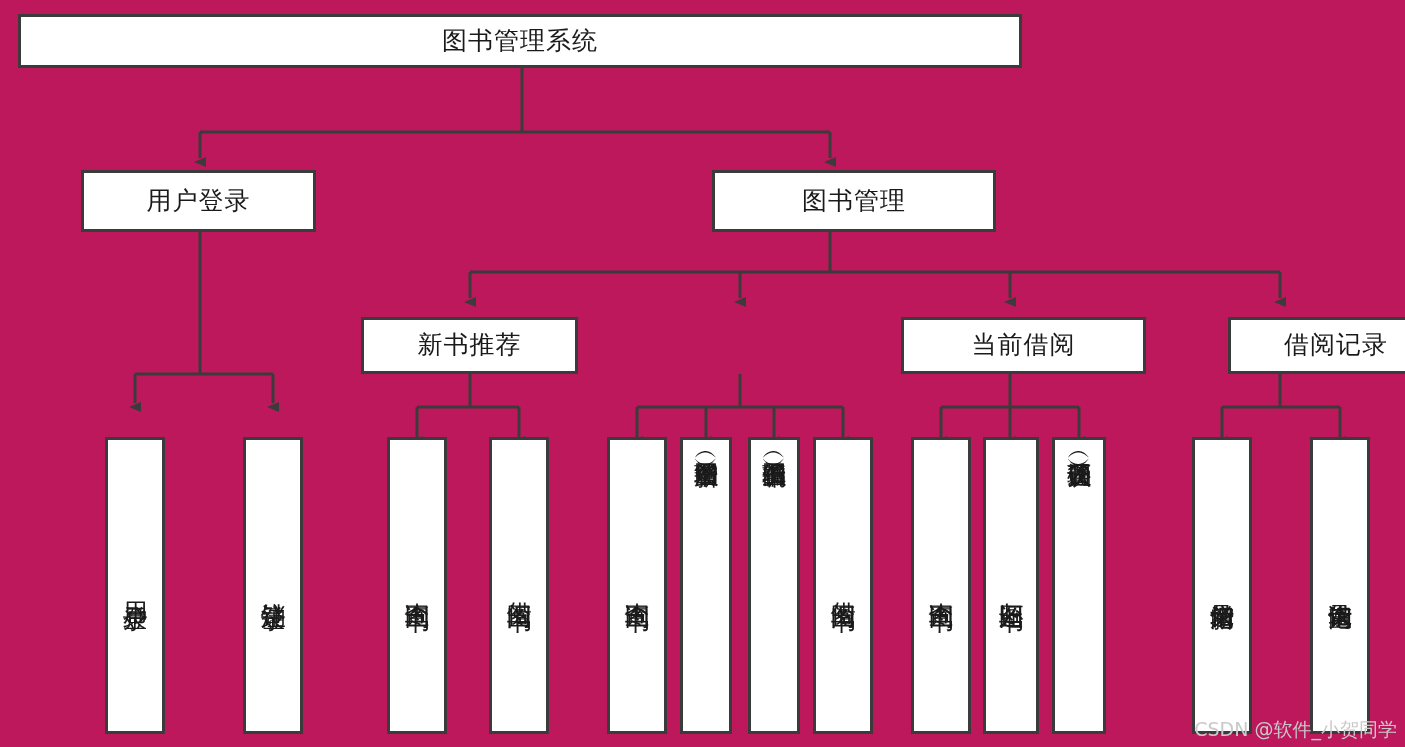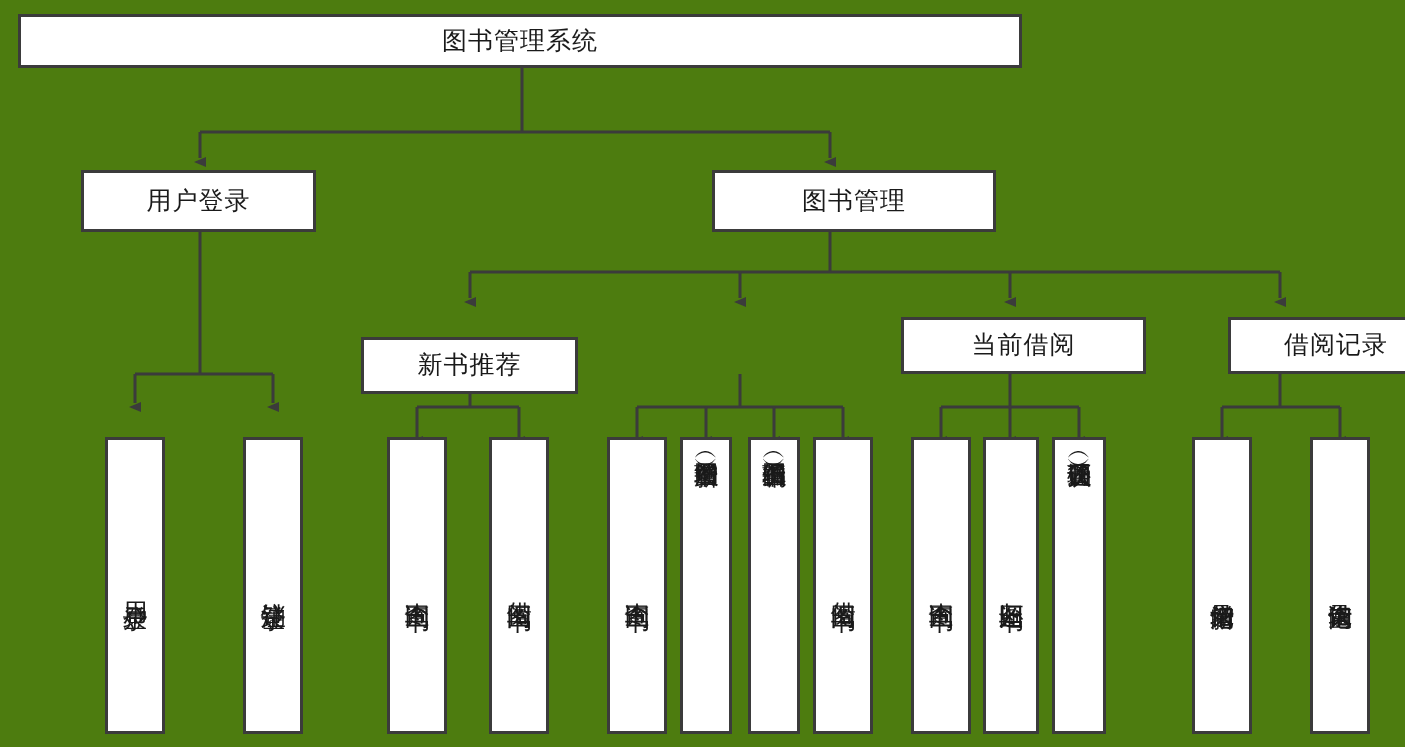--- a/index.html
+++ b/index.html
@@ -7,21 +7,21 @@
     padding: 0;
     background: #ffffff;
   }
   body {
     font-family: "DejaVu Sans", "Liberation Sans", sans-serif;
   }
   #canvas {
     position: relative;
     width: 1405px;
     height: 747px;
-    background: #4d7c0f;
+    background: #be185d;
     overflow: hidden;
   }
   svg.wires {
     position: absolute;
     left: 0;
     top: 0;
     width: 1405px;
     height: 747px;
     pointer-events: none;
   }
@@ -131,21 +131,21 @@
     <span class="label">图书管理系统</span>
   </div>
 
   <div class="node" style="left:81px; top:170px; width:235px; height:62px;">
     <span class="label">用户登录</span>
   </div>
   <div class="node" style="left:712px; top:170px; width:284px; height:62px;">
     <span class="label">图书管理</span>
   </div>
 
-  <div class="node" style="left:361px; top:317px; width:217px; height:57px;margin-top:20px;">
+  <div class="node" style="left:361px; top:317px; width:217px; height:57px;">
     <span class="label">新书推荐</span>
   </div>
   <div class="node" style="left:901px; top:317px; width:245px; height:57px;">
     <span class="label">当前借阅</span>
   </div>
   <div class="node" style="left:1228px; top:317px; width:216px; height:57px;">
     <span class="label">借阅记录</span>
   </div>
 
   <div class="node leaf" style="left:105px; top:437px; width:60px; height:297px;">
@@ -185,14 +185,15 @@
     <span class="label">确认归还（管理员）</span>
   </div>
 
   <div class="node leaf tall" style="left:1192px; top:437px; width:60px; height:297px;">
     <span class="label">新增借阅记录</span>
   </div>
   <div class="node leaf tall" style="left:1310px; top:437px; width:60px; height:297px;">
     <span class="label">查询借阅记录</span>
   </div>
 
+  <div class="watermark">CSDN @软件_小贺同学</div>
 
 </div>
 
 </body></html>

